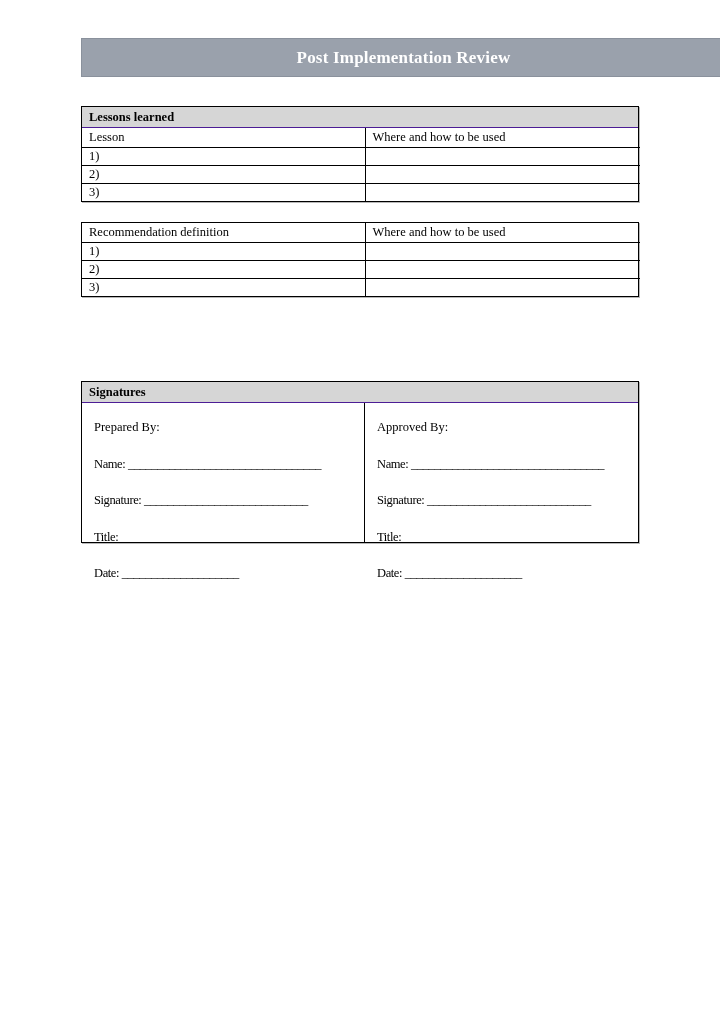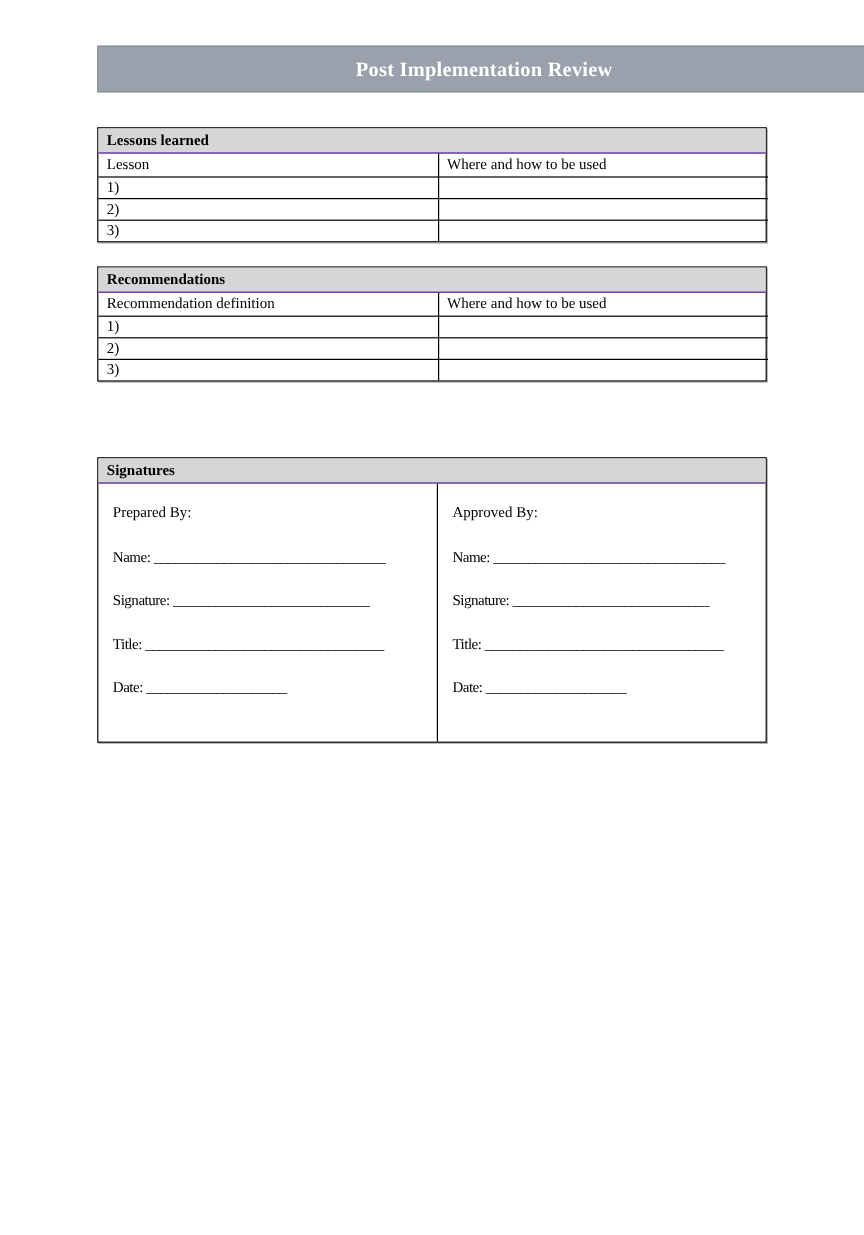--- a/index.html
+++ b/index.html
@@ -94,21 +94,21 @@
   .tbl tr:last-child td {
     border-bottom: none;
   }
   .tbl .col-a { width: 283px; }
   .tbl .col-b { width: 275px; }
   .tbl .subhead td { height: 19px; }
 
   
   .sig-body {
     display: flex;
-    height: 215px;
+    height: 139px;
     justify-content: space-between;
   }
   .sig-col {
     flex: 0 0 282px;
     box-sizing: border-box;
     padding: 18px 0 0 12px;
   }
   .sig-col.right {
     flex: 1 1 auto;
     border-left: 1px solid #000000;
@@ -168,23 +168,20 @@
       </tr>
       <tr>
         <td class="col-a">3)</td>
         <td class="col-b"></td>
       </tr>
     </tbody>
       </table>
   </div>
 
   <div class="block" style="top:222px;">
-    <div class="block-header">
-      <span class="block-header-text">Recommendations</span>
-    </div>
     <table class="tbl">
       <tbody>
           <tr class="subhead">
         <td class="col-a">Recommendation definition</td>
         <td class="col-b">Where and how to be used</td>
       </tr>
       <tr>
         <td class="col-a">1)</td>
         <td class="col-b"></td>
       </tr>

